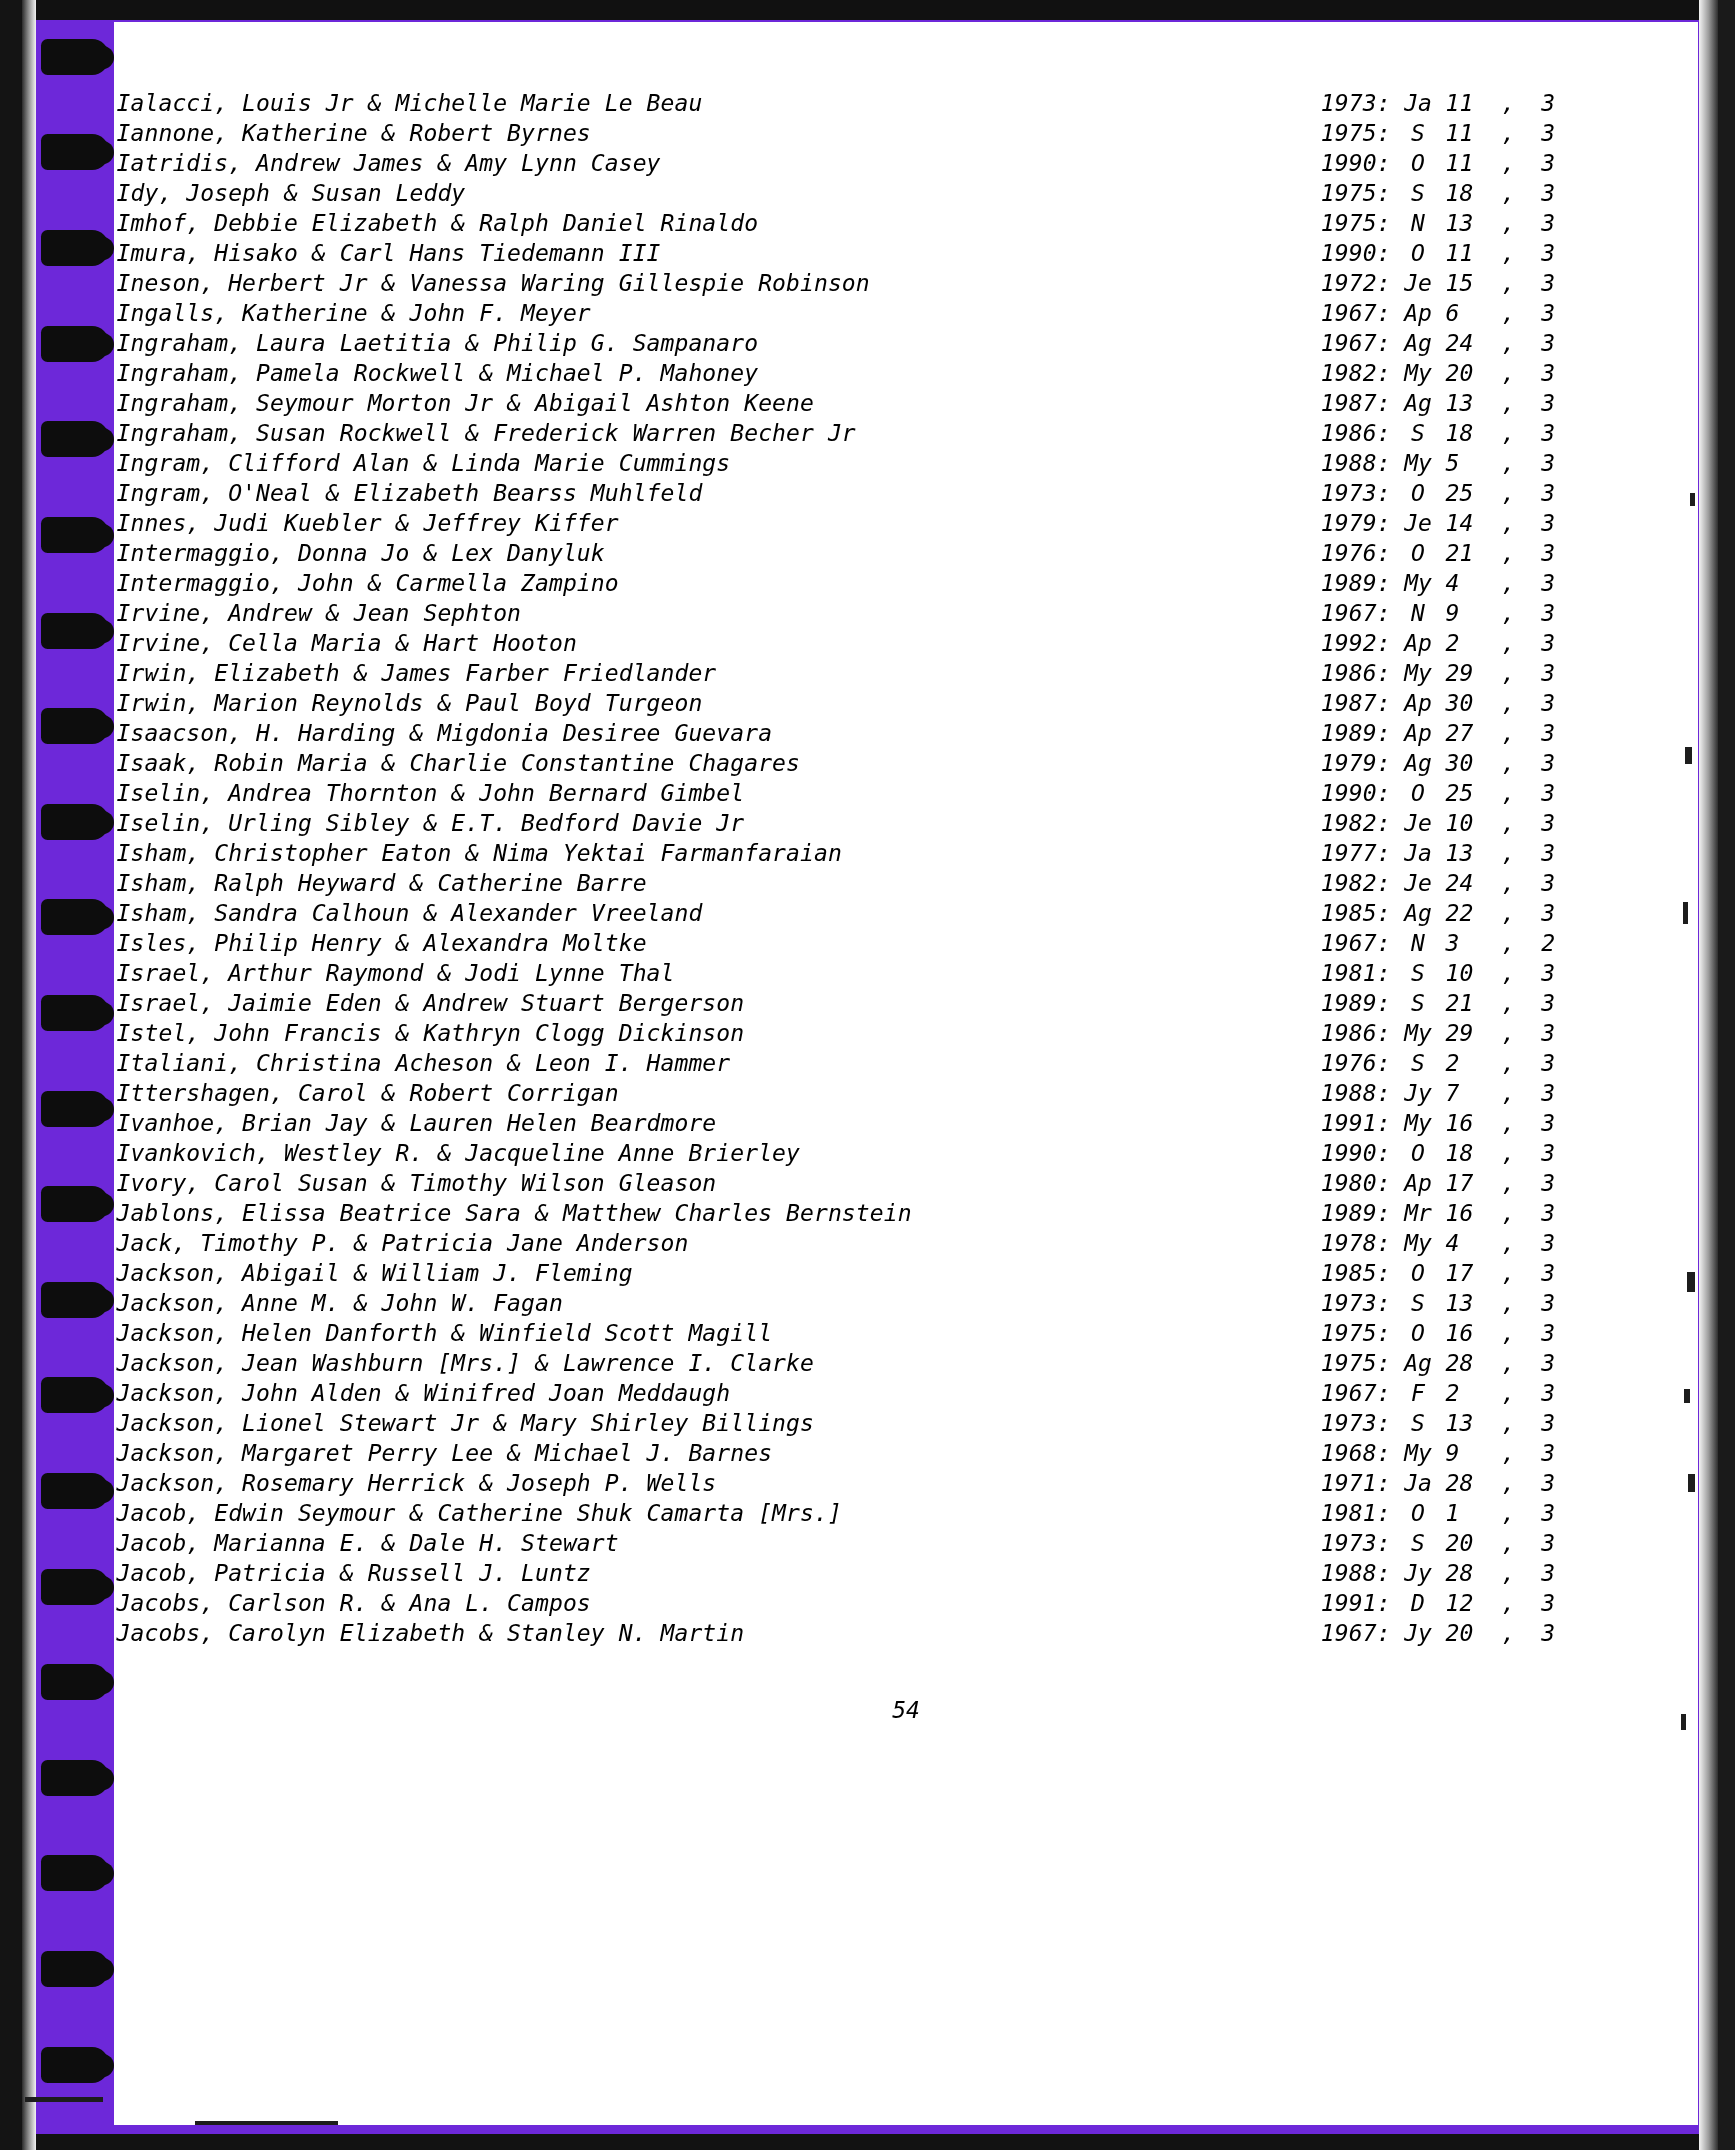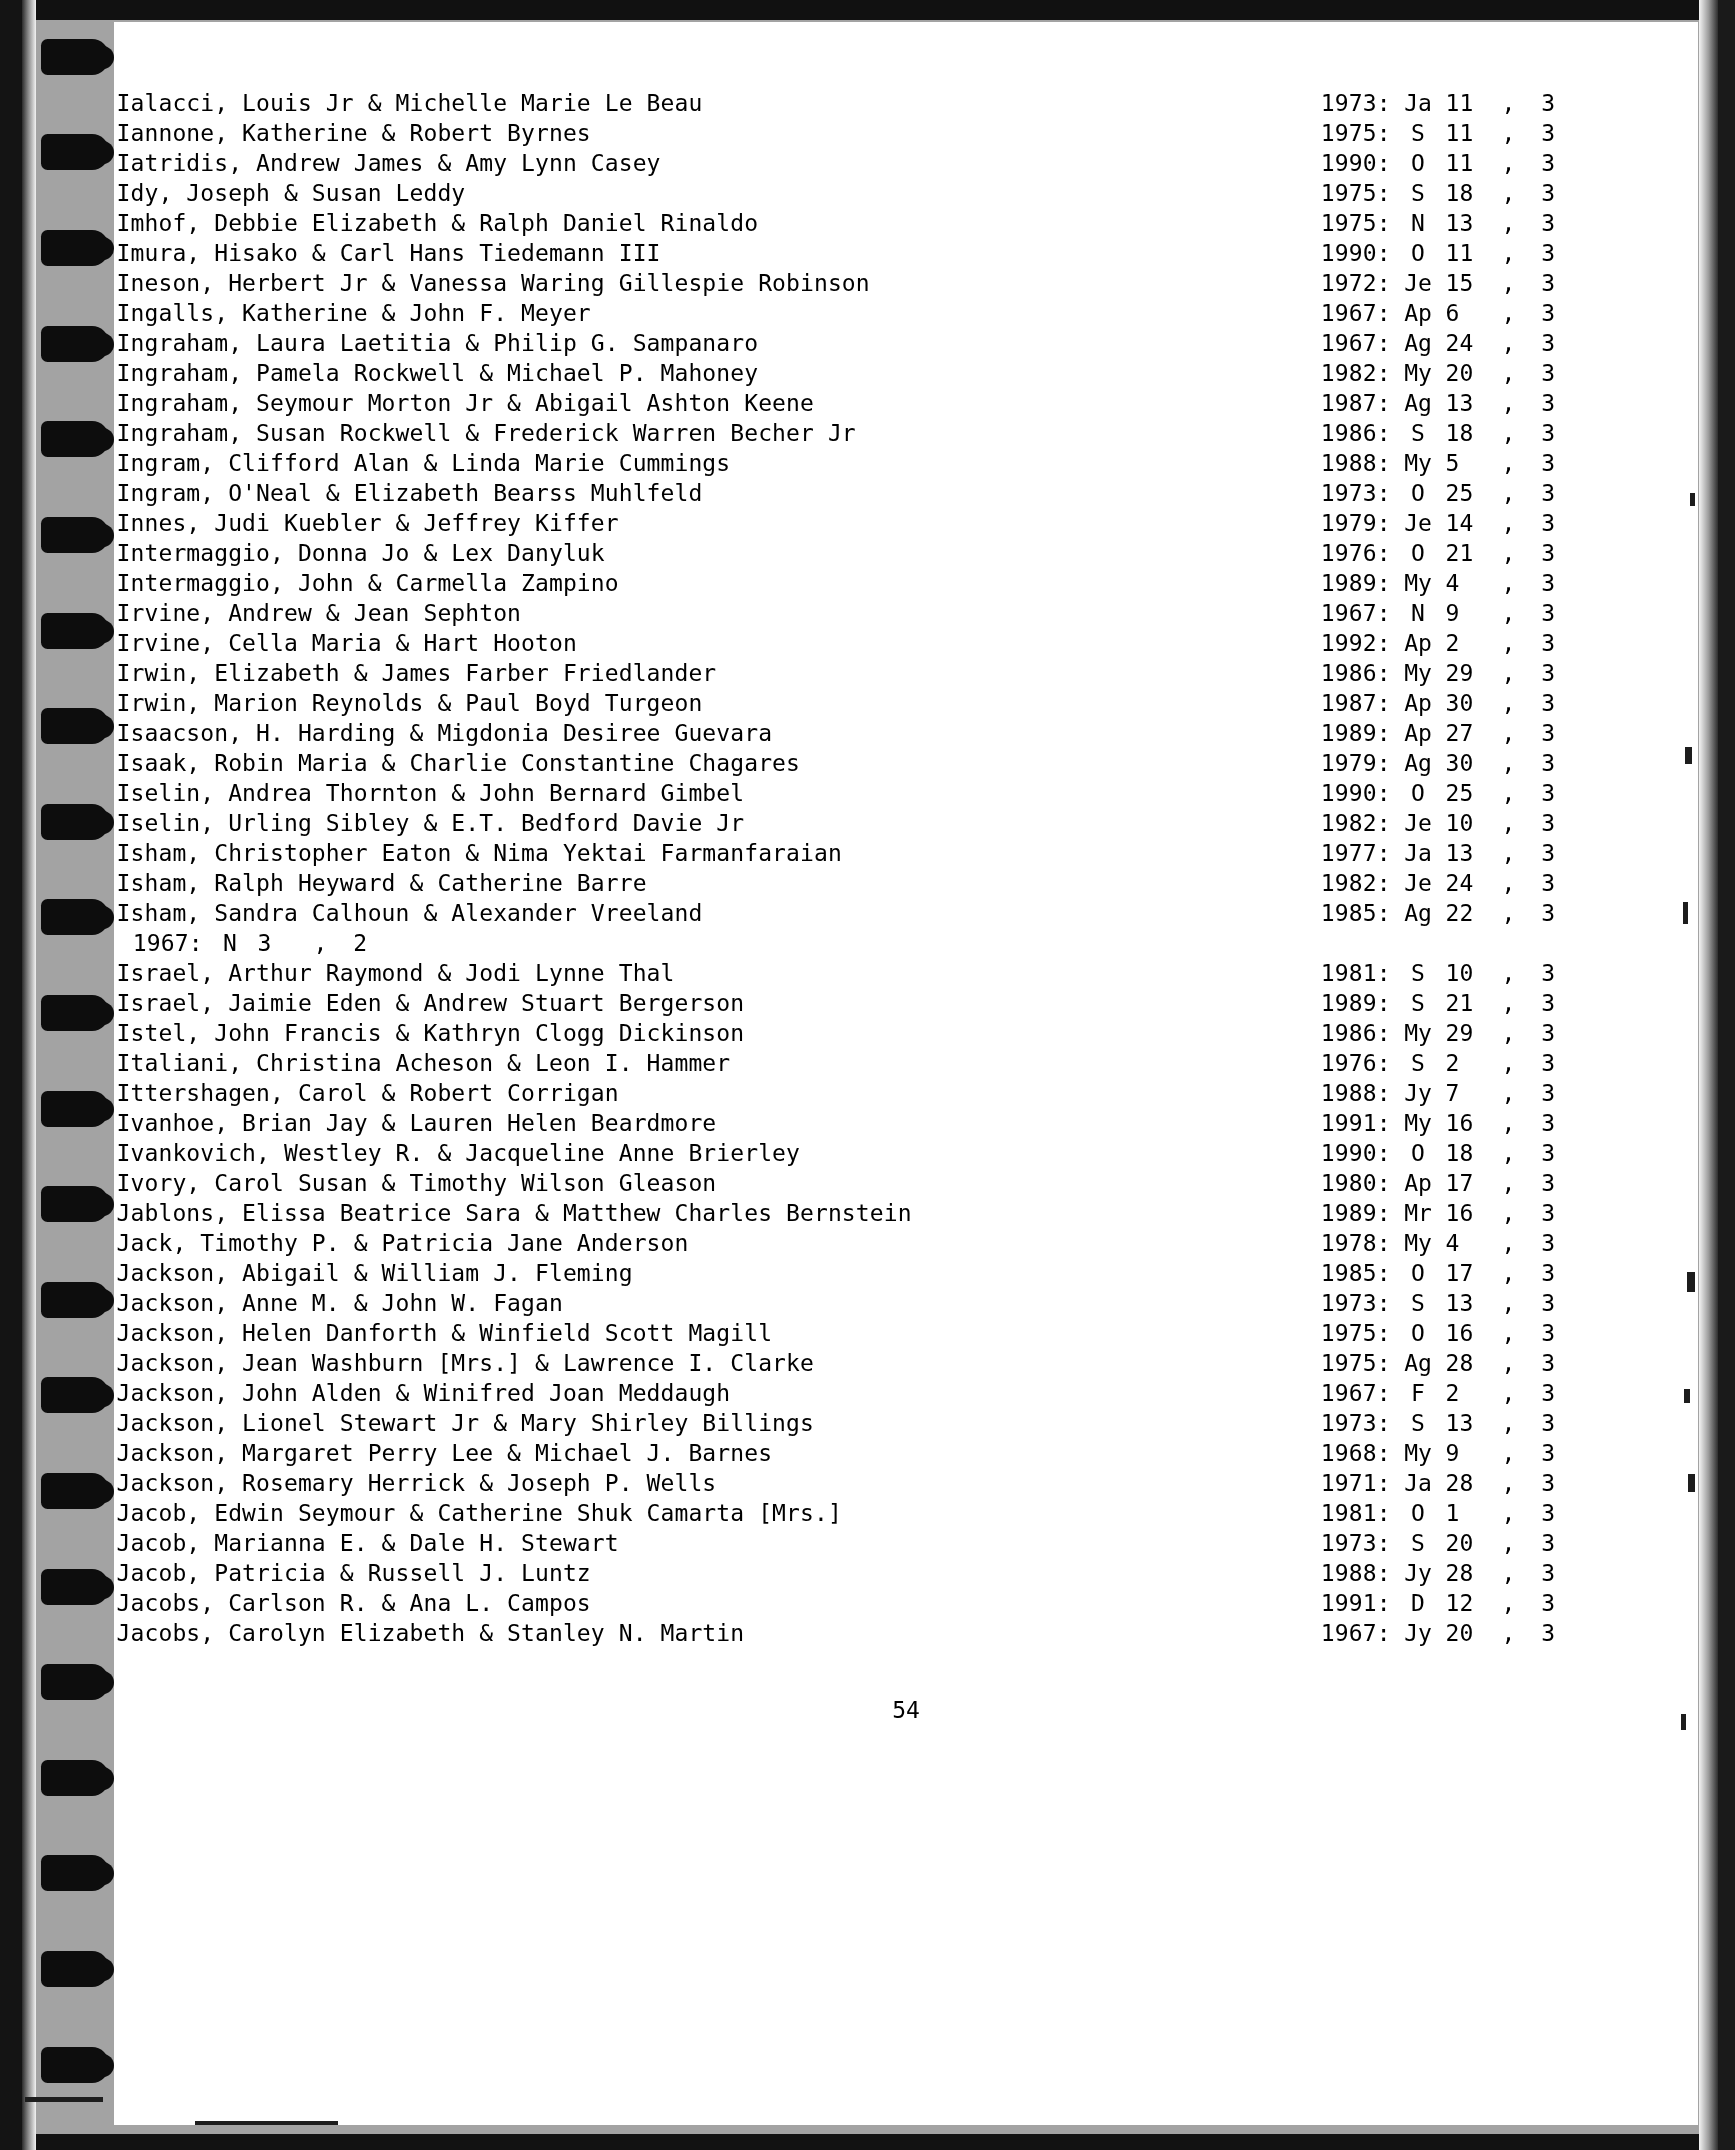--- a/index.html
+++ b/index.html
@@ -4,23 +4,24 @@
 <style>
   html, body {
     margin: 0;
     padding: 0;
     background: #ffffff;
   }
   #page {
     position: relative;
     width: 1735px;
     height: 2151px;
-    background: #a3a3a3;
+    background: #6d28d9;
     overflow: hidden;
     font-family: "DejaVu Sans Mono", "Liberation Mono", monospace;
+    font-style: italic;
   }
 
   
   .scan-edge-top {
     position: absolute; left: 0; top: 0;
     width: 1735px; height: 19.5px;
     background: #111;
   }
   .scan-edge-left {
     position: absolute; left: 0; top: 0;
@@ -208,21 +209,21 @@
         <div class="index-row"><span class="col-name">Irvine, Cella Maria &amp; Hart Hooton</span><span class="col-year">1992:</span><span class="col-month">Ap</span><span class="col-day">2</span><span class="col-comma">,</span><span class="col-vol">3</span></div>
         <div class="index-row"><span class="col-name">Irwin, Elizabeth &amp; James Farber Friedlander</span><span class="col-year">1986:</span><span class="col-month">My</span><span class="col-day">29</span><span class="col-comma">,</span><span class="col-vol">3</span></div>
         <div class="index-row"><span class="col-name">Irwin, Marion Reynolds &amp; Paul Boyd Turgeon</span><span class="col-year">1987:</span><span class="col-month">Ap</span><span class="col-day">30</span><span class="col-comma">,</span><span class="col-vol">3</span></div>
         <div class="index-row"><span class="col-name">Isaacson, H. Harding &amp; Migdonia Desiree Guevara</span><span class="col-year">1989:</span><span class="col-month">Ap</span><span class="col-day">27</span><span class="col-comma">,</span><span class="col-vol">3</span></div>
         <div class="index-row"><span class="col-name">Isaak, Robin Maria &amp; Charlie Constantine Chagares</span><span class="col-year">1979:</span><span class="col-month">Ag</span><span class="col-day">30</span><span class="col-comma">,</span><span class="col-vol">3</span></div>
         <div class="index-row"><span class="col-name">Iselin, Andrea Thornton &amp; John Bernard Gimbel</span><span class="col-year">1990:</span><span class="col-month">O</span><span class="col-day">25</span><span class="col-comma">,</span><span class="col-vol">3</span></div>
         <div class="index-row"><span class="col-name">Iselin, Urling Sibley &amp; E.T. Bedford Davie Jr</span><span class="col-year">1982:</span><span class="col-month">Je</span><span class="col-day">10</span><span class="col-comma">,</span><span class="col-vol">3</span></div>
         <div class="index-row"><span class="col-name">Isham, Christopher Eaton &amp; Nima Yektai Farmanfaraian</span><span class="col-year">1977:</span><span class="col-month">Ja</span><span class="col-day">13</span><span class="col-comma">,</span><span class="col-vol">3</span></div>
         <div class="index-row"><span class="col-name">Isham, Ralph Heyward &amp; Catherine Barre</span><span class="col-year">1982:</span><span class="col-month">Je</span><span class="col-day">24</span><span class="col-comma">,</span><span class="col-vol">3</span></div>
         <div class="index-row"><span class="col-name">Isham, Sandra Calhoun &amp; Alexander Vreeland</span><span class="col-year">1985:</span><span class="col-month">Ag</span><span class="col-day">22</span><span class="col-comma">,</span><span class="col-vol">3</span></div>
-        <div class="index-row"><span class="col-year">1967:</span><span class="col-month">N</span><span class="col-day">3</span><span class="col-comma">,</span><span class="col-vol">2</span></div>
+        <div class="index-row"><span class="col-name">Isles, Philip Henry &amp; Alexandra Moltke</span><span class="col-year">1967:</span><span class="col-month">N</span><span class="col-day">3</span><span class="col-comma">,</span><span class="col-vol">2</span></div>
         <div class="index-row"><span class="col-name">Israel, Arthur Raymond &amp; Jodi Lynne Thal</span><span class="col-year">1981:</span><span class="col-month">S</span><span class="col-day">10</span><span class="col-comma">,</span><span class="col-vol">3</span></div>
         <div class="index-row"><span class="col-name">Israel, Jaimie Eden &amp; Andrew Stuart Bergerson</span><span class="col-year">1989:</span><span class="col-month">S</span><span class="col-day">21</span><span class="col-comma">,</span><span class="col-vol">3</span></div>
         <div class="index-row"><span class="col-name">Istel, John Francis &amp; Kathryn Clogg Dickinson</span><span class="col-year">1986:</span><span class="col-month">My</span><span class="col-day">29</span><span class="col-comma">,</span><span class="col-vol">3</span></div>
         <div class="index-row"><span class="col-name">Italiani, Christina Acheson &amp; Leon I. Hammer</span><span class="col-year">1976:</span><span class="col-month">S</span><span class="col-day">2</span><span class="col-comma">,</span><span class="col-vol">3</span></div>
         <div class="index-row"><span class="col-name">Ittershagen, Carol &amp; Robert Corrigan</span><span class="col-year">1988:</span><span class="col-month">Jy</span><span class="col-day">7</span><span class="col-comma">,</span><span class="col-vol">3</span></div>
         <div class="index-row"><span class="col-name">Ivanhoe, Brian Jay &amp; Lauren Helen Beardmore</span><span class="col-year">1991:</span><span class="col-month">My</span><span class="col-day">16</span><span class="col-comma">,</span><span class="col-vol">3</span></div>
         <div class="index-row"><span class="col-name">Ivankovich, Westley R. &amp; Jacqueline Anne Brierley</span><span class="col-year">1990:</span><span class="col-month">O</span><span class="col-day">18</span><span class="col-comma">,</span><span class="col-vol">3</span></div>
         <div class="index-row"><span class="col-name">Ivory, Carol Susan &amp; Timothy Wilson Gleason</span><span class="col-year">1980:</span><span class="col-month">Ap</span><span class="col-day">17</span><span class="col-comma">,</span><span class="col-vol">3</span></div>
         <div class="index-row"><span class="col-name">Jablons, Elissa Beatrice Sara &amp; Matthew Charles Bernstein</span><span class="col-year">1989:</span><span class="col-month">Mr</span><span class="col-day">16</span><span class="col-comma">,</span><span class="col-vol">3</span></div>
         <div class="index-row"><span class="col-name">Jack, Timothy P. &amp; Patricia Jane Anderson</span><span class="col-year">1978:</span><span class="col-month">My</span><span class="col-day">4</span><span class="col-comma">,</span><span class="col-vol">3</span></div>

